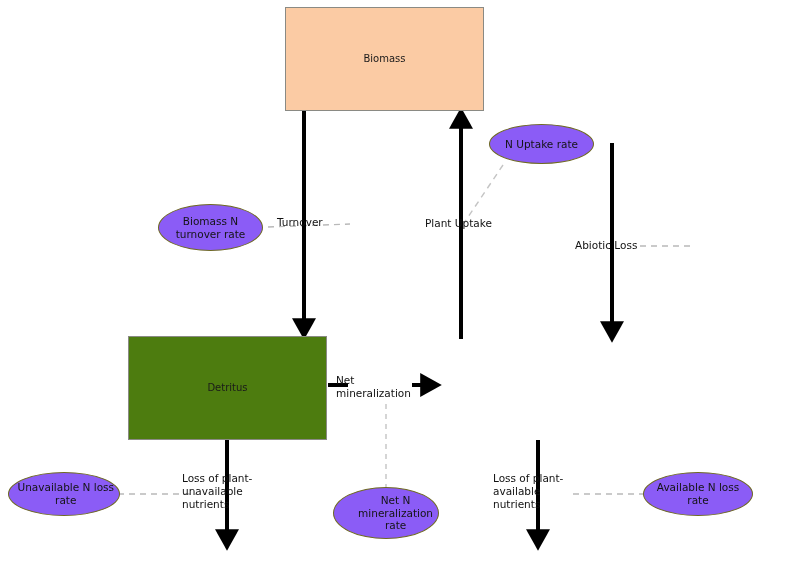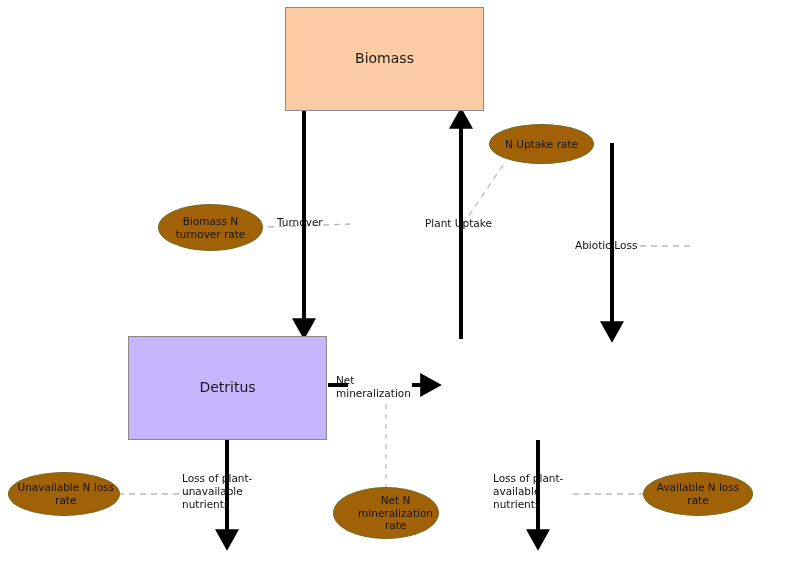--- a/index.html
+++ b/index.html
@@ -22,33 +22,33 @@
     height: 562px;
   }
   .stock-box {
     position: absolute;
     box-sizing: border-box;
     border: 1px solid #8a8a84;
     display: flex;
     align-items: center;
     justify-content: center;
     text-align: center;
-    font-size: 14px;
+    font-size: 10px;
     color: #1a1a1a;
     line-height: 1.25;
     z-index: 3;
   }
   .box-label {
     display: block;
     padding: 0 4px;
   }
   .rate-ellipse {
     position: absolute;
     box-sizing: border-box;
-    background: #a16207;
+    background: #8b5cf6;
     border: 1px solid #6f6a22;
     border-radius: 50%;
     display: flex;
     align-items: center;
     justify-content: center;
     text-align: center;
     font-size: 10.5px;
     color: #141414;
     line-height: 1.2;
     z-index: 4;
@@ -109,21 +109,21 @@
 
     <line x1="227" y1="440" x2="227" y2="538" stroke="#000000" stroke-width="4" marker-end="url(#ah)"></line>
 
     <line x1="538" y1="440" x2="538" y2="538" stroke="#000000" stroke-width="4" marker-end="url(#ah)"></line>
   </svg>
 
   <div class="stock-box" style="left:285px; top:7px; width:199px; height:104px; background:#fbcba4;">
     <span class="box-label">Biomass</span>
   </div>
 
-  <div class="stock-box" style="left:128px; top:336px; width:199px; height:104px; background:#c4b5fd;">
+  <div class="stock-box" style="left:128px; top:336px; width:199px; height:104px; background:#4d7c0f;">
     <span class="box-label">Detritus</span>
   </div>
 
 
   <div class="flow-label" style="left:277px; top:216px; width:72px;">Turnover</div>
 
   <div class="flow-label" style="left:425px; top:217px; width:94px;">Plant Uptake</div>
 
   <div class="flow-label" style="left:575px; top:239px; width:92px;">Abiotic Loss</div>
 

